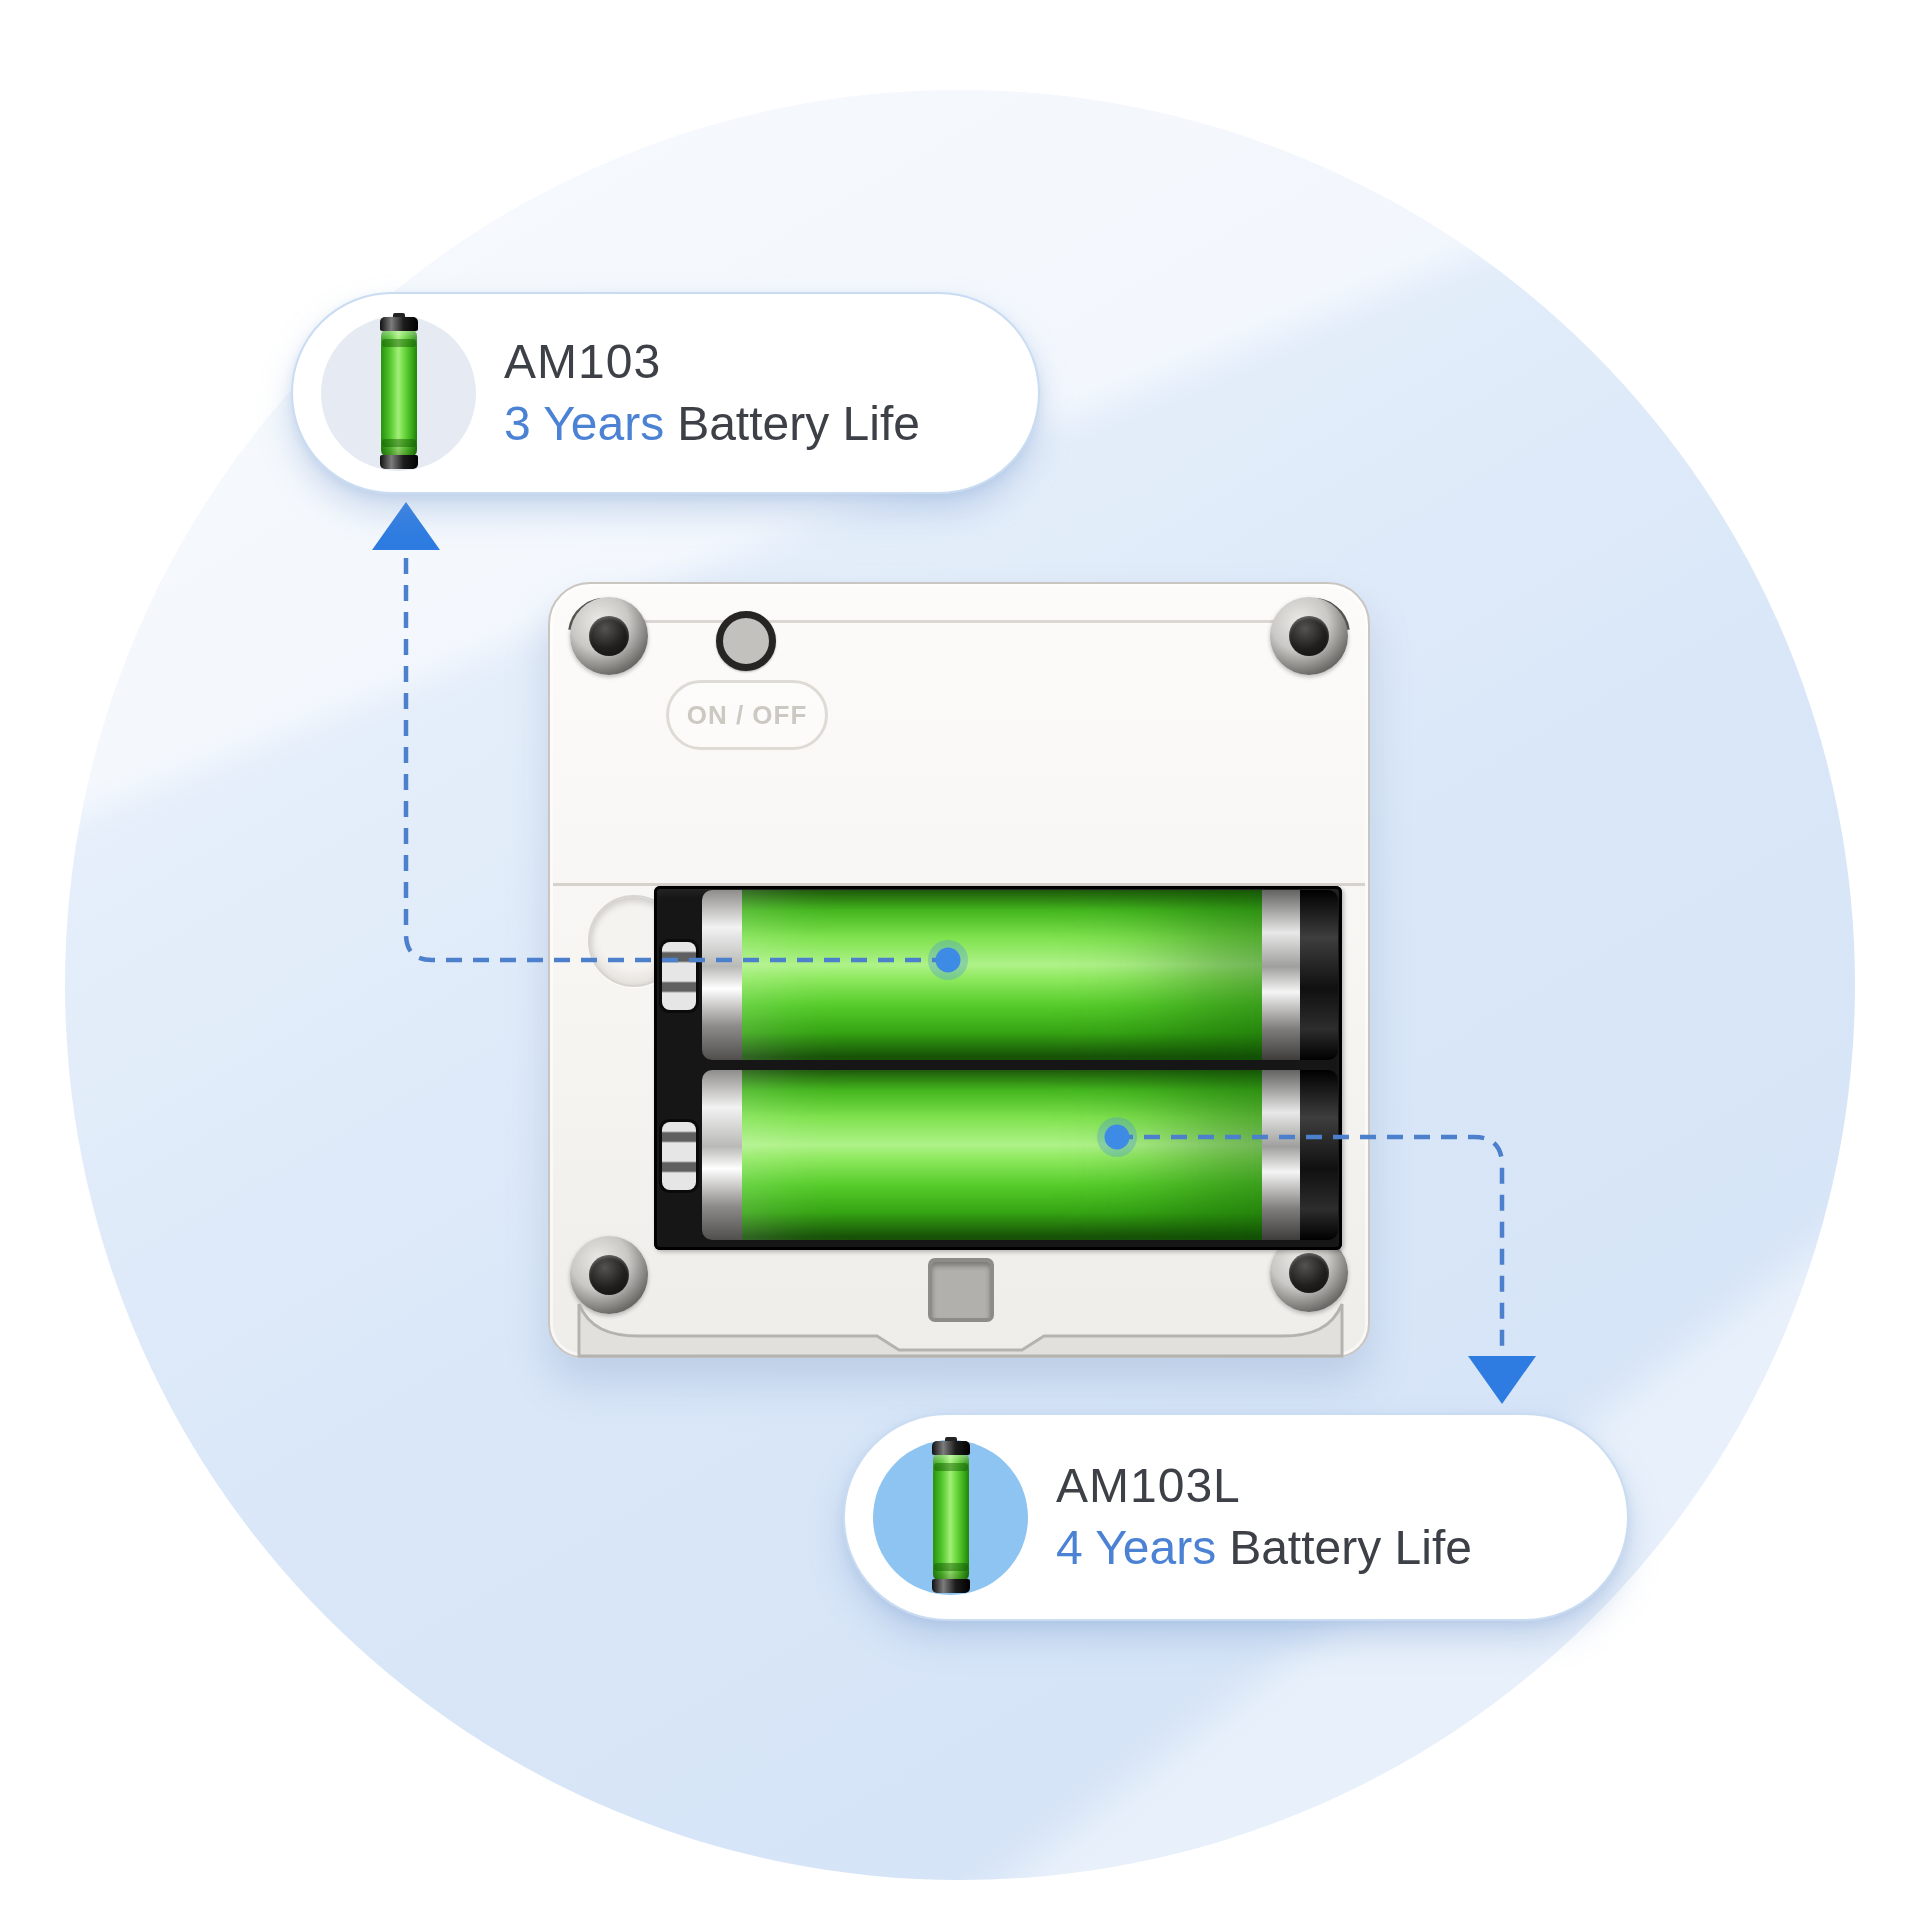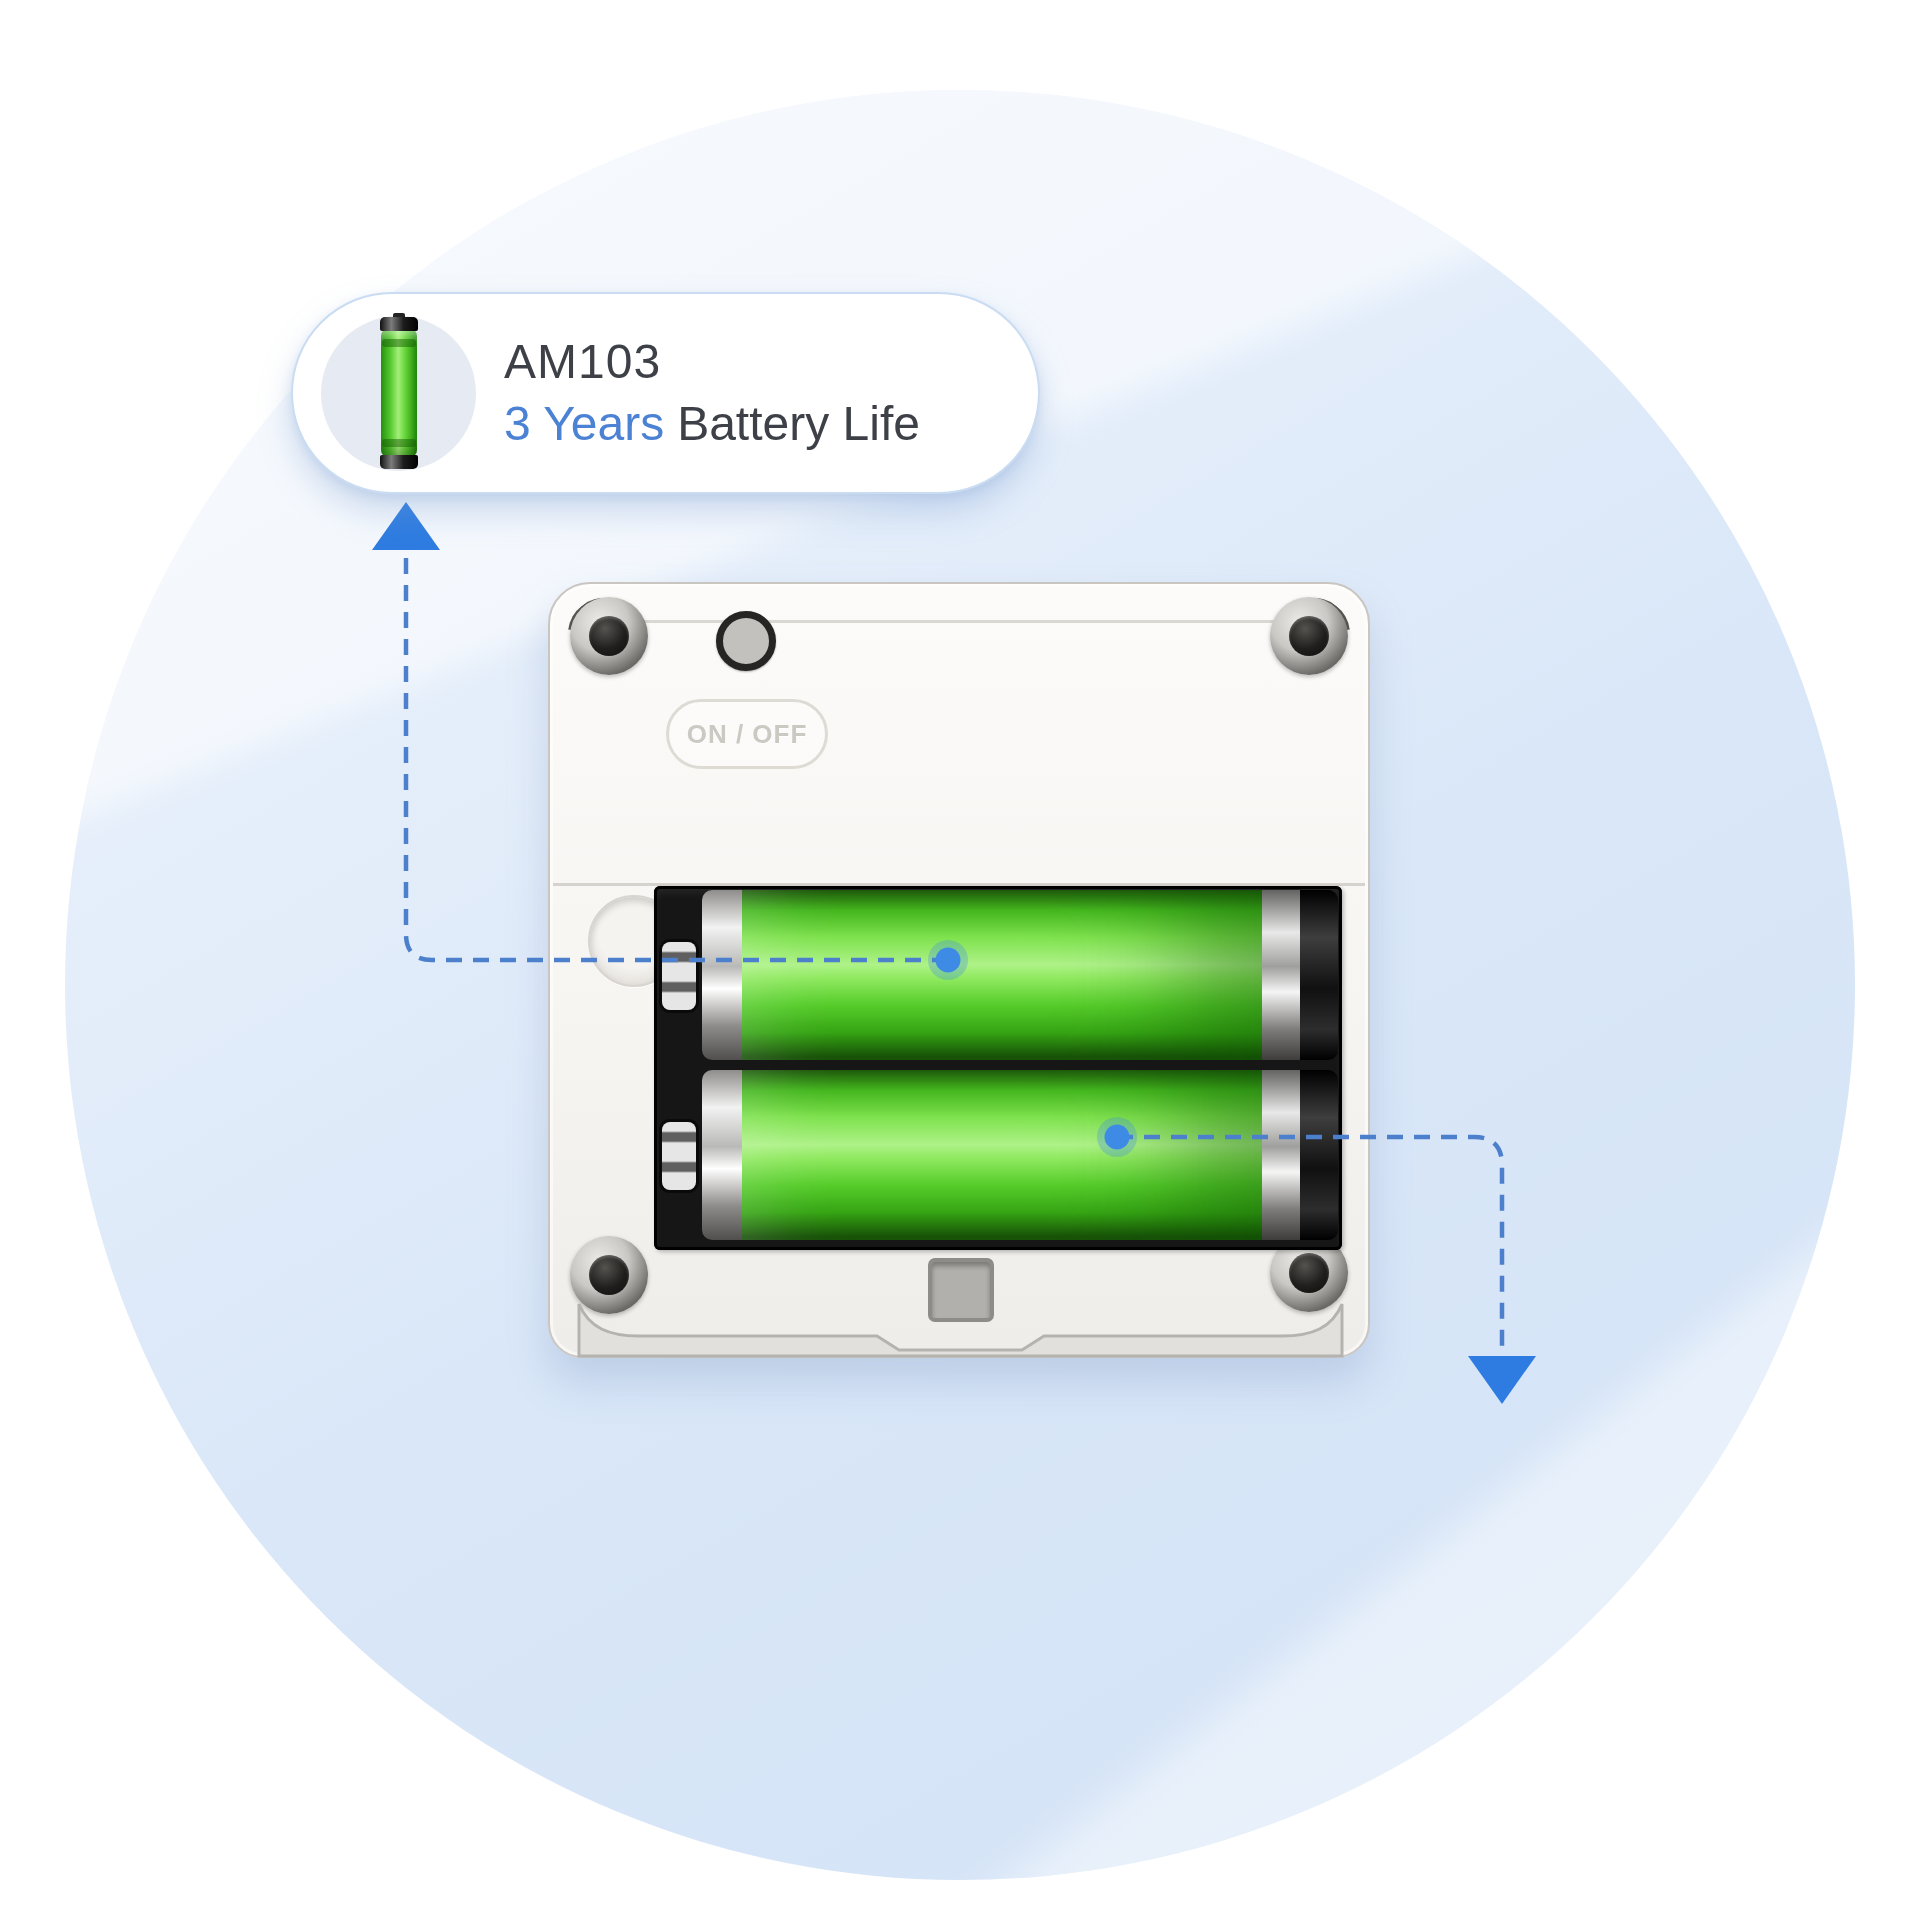--- a/index.html
+++ b/index.html
@@ -40,21 +40,21 @@
   .screw-inner{position:absolute;left:19px;top:19px;width:40px;height:40px;border-radius:50%;
     background:radial-gradient(circle at 40% 32%,#555350 0%,#211f1d 55%,#0e0c0a 100%);
     box-shadow:inset 0 2px 3px rgba(255,255,255,.25);}
   .screw.tl{left:20px;top:13px;} .screw.tr{right:20px;top:13px;}
   .screw.bl{left:20px;bottom:42px;} .screw.br{right:20px;bottom:44px;}
   .reset-button{position:absolute;left:166px;top:27px;width:46px;height:46px;border-radius:50%;
     background:#c3c1be;border:7px solid #272523;box-shadow:0 1px 2px rgba(0,0,0,.3);}
   .onoff{position:absolute;left:116px;top:96px;width:156px;height:64px;border-radius:999px;
     border:3px solid #dedbd5;color:#ccc9c3;font-size:26px;font-weight:700;letter-spacing:1px;
     display:flex;align-items:center;justify-content:center;background:rgba(255,255,255,.35);
-    text-shadow:0 1px 0 #ffffff;margin-top:19px;}
+    text-shadow:0 1px 0 #ffffff;}
   .compartment-line{position:absolute;left:3px;right:3px;top:299px;height:3px;background:#d6d3ce;}
   .thumb-hole{position:absolute;left:38px;top:311px;width:88px;height:88px;border-radius:50%;
     background:radial-gradient(circle at 50% 40%,#f5f3f0 52%,#e4e1dc 78%,#cfccc7 100%);
     border:2px solid #d8d5d0;box-shadow:inset 0 4px 7px rgba(0,0,0,.16), 0 1px 0 rgba(255,255,255,.8);}
   .battery-bay{position:absolute;left:104px;top:302px;width:688px;height:364px;border-radius:6px;
     background:#161616;box-shadow:inset 0 0 0 3px #000, inset 0 6px 10px rgba(255,255,255,.08), 2px 2px 4px rgba(0,0,0,.25);}
   .battery{position:absolute;left:48px;right:4px;height:170px;border-radius:10px;overflow:hidden;background:#111;}
   .battery.row1{top:4px;} .battery.row2{top:184px;}
   .bat-collar-l{position:absolute;left:0;top:0;bottom:0;width:40px;
     background:linear-gradient(180deg,#8f8d8b 0%,#f2f2f2 22%,#b9b9b7 45%,#ffffff 58%,#8e8c8a 80%,#514f4d 100%);}
@@ -184,14 +184,32 @@
       </div>
     </div>
     <div class="callout-text">
       <div class="model-line">AM103</div>
       <div class="life-line">
         <span class="years">3 Years</span><span class="rest">Battery Life</span>
       </div>
     </div>
   </div>
 
+  <div class="callout bottom">
+    <div class="icon-circle blue">
+      <div class="battery-icon">
+        <div class="bi-nub"></div>
+        <div class="bi-body"></div>
+        <div class="bi-band-t"></div>
+        <div class="bi-band-b"></div>
+        <div class="bi-cap-t"></div>
+        <div class="bi-cap-b"></div>
+      </div>
+    </div>
+    <div class="callout-text">
+      <div class="model-line">AM103L</div>
+      <div class="life-line">
+        <span class="years">4 Years</span><span class="rest">Battery Life</span>
+      </div>
+    </div>
+  </div>
 
 </div>
 
 </body></html>

